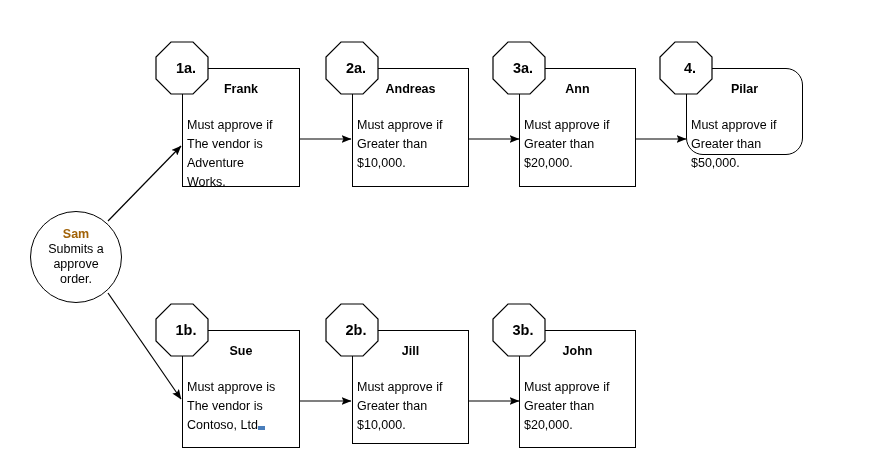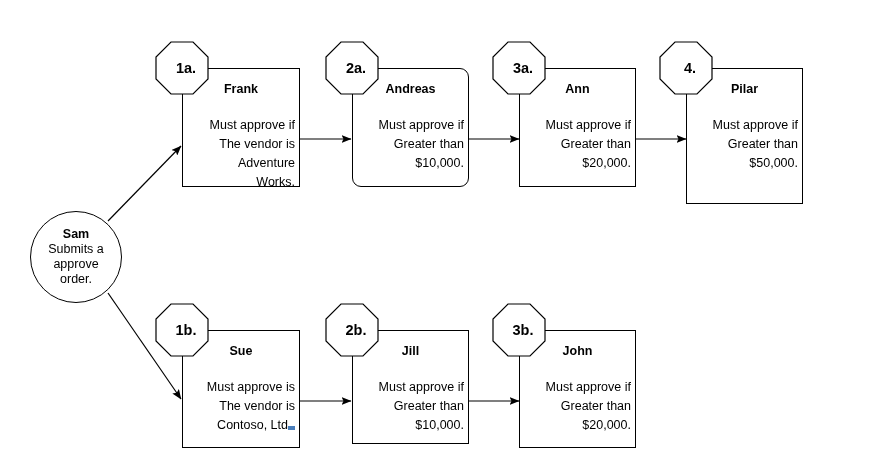--- a/index.html
+++ b/index.html
@@ -32,21 +32,21 @@
     flex-direction: column;
     align-items: center;
     justify-content: center;
     text-align: center;
     background: #ffffff;
     z-index: 3;
   }
   .start-title {
     font-size: 12.5px;
     font-weight: bold;
-    color: #000000;
+    color: #a16207;
     line-height: 15px;
   }
   .start-body {
     font-size: 12.5px;
     color: #000000;
     line-height: 15px;
     white-space: pre-line;
   }
   
   .step-box {
@@ -66,21 +66,21 @@
     font-size: 12.5px;
     font-weight: bold;
     color: #000000;
     line-height: 15px;
   }
   .step-rule {
     position: absolute;
     left: 4px;
     right: 4px;
     top: 47px;
-    text-align: right;
+    text-align: left;
     font-size: 12.5px;
     color: #000000;
     line-height: 19px;
     white-space: pre-line;
   }
   .caret {
     display: inline-block;
     width: 7px;
     height: 4px;
     background: #4a7ebb;
@@ -145,35 +145,35 @@
   </div>
 
   <div class="step-box" style="left:182px; top:68px; width:118px; height:119px;">
     <div class="step-name">Frank</div>
     <div class="step-rule">Must approve if
 The vendor is
 Adventure
 Works.</div>
   </div>
 
-  <div class="step-box" style="left:352px; top:68px; width:117px; height:119px;border-radius:9px;">
+  <div class="step-box" style="left:352px; top:68px; width:117px; height:119px;">
     <div class="step-name">Andreas</div>
     <div class="step-rule">Must approve if
 Greater than
 $10,000.</div>
   </div>
 
   <div class="step-box" style="left:519px; top:68px; width:117px; height:119px;">
     <div class="step-name">Ann</div>
     <div class="step-rule">Must approve if
 Greater than
 $20,000.</div>
   </div>
 
-  <div class="step-box" style="left:686px; top:68px; width:117px; height:136px;">
+  <div class="step-box" style="left:686px; top:68px; width:117px; height:87px;border-radius:17px;">
     <div class="step-name">Pilar</div>
     <div class="step-rule">Must approve if
 Greater than
 $50,000.</div>
   </div>
 
   <div class="step-box" style="left:182px; top:330px; width:118px; height:118px;">
     <div class="step-name">Sue</div>
     <div class="step-rule"><span>Must approve is
 The vendor is

